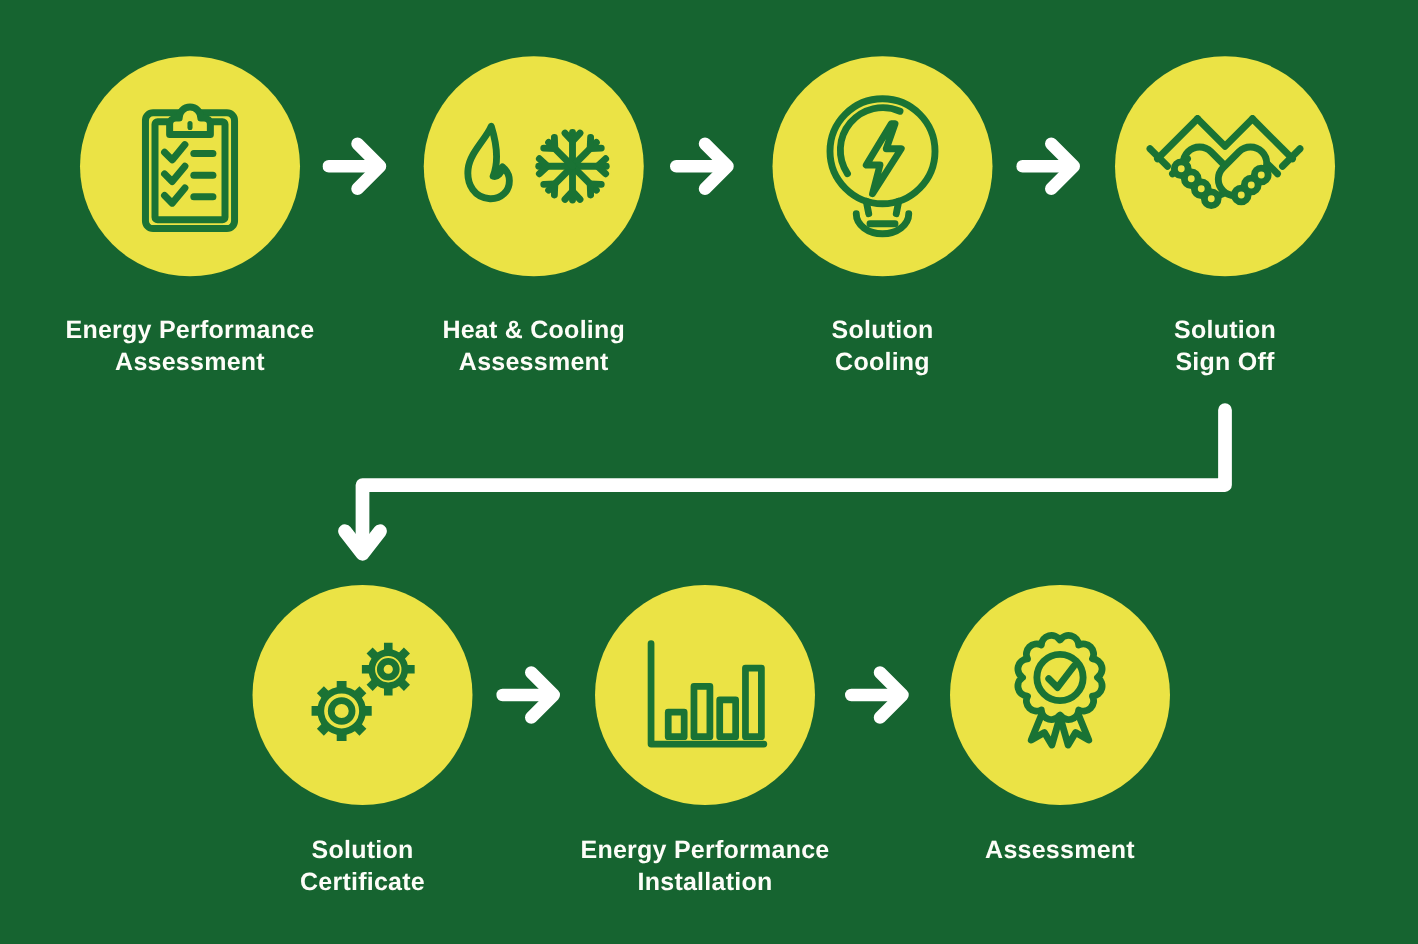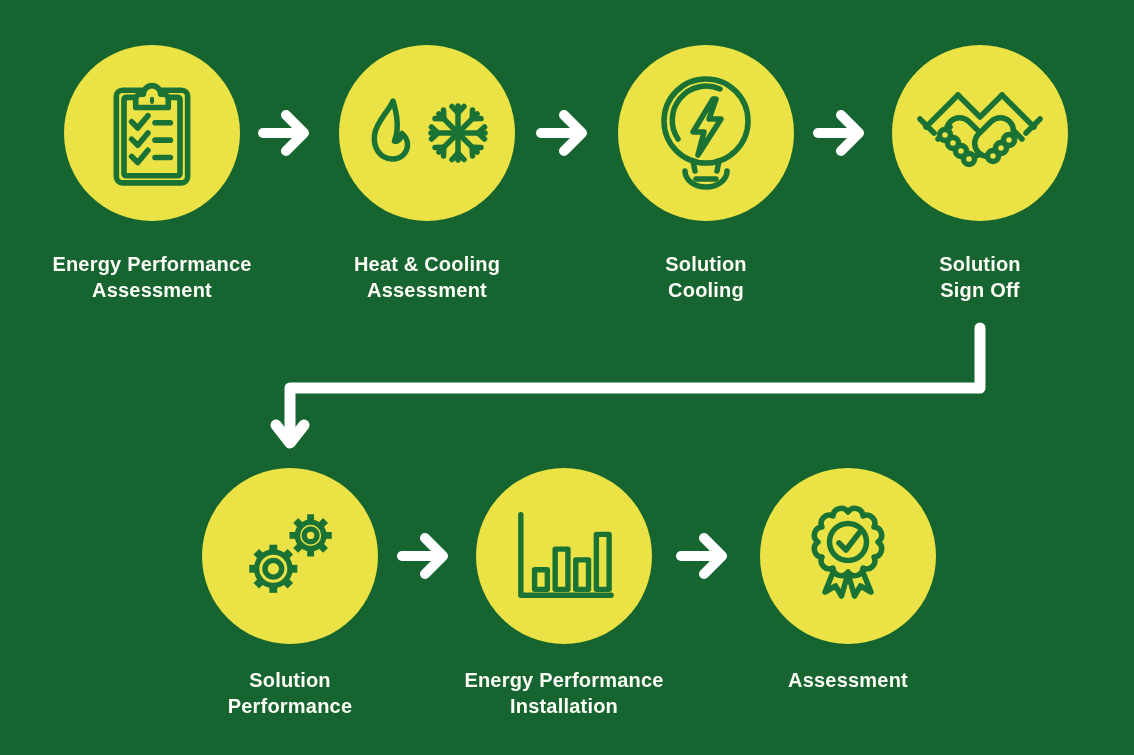--- a/index.html
+++ b/index.html
@@ -173,21 +173,21 @@
         <line x1="76" y1="12.5" x2="76" y2="19" transform="rotate(225 76 34)"></line>
         <line x1="76" y1="12.5" x2="76" y2="19" transform="rotate(270 76 34)"></line>
         <line x1="76" y1="12.5" x2="76" y2="19" transform="rotate(315 76 34)"></line>
       </g>
       <circle cx="76" cy="34" r="13.5"></circle>
       <circle cx="76" cy="34" r="6.5"></circle>
     </svg>
   </div>
   <div class="label l5">
     <span>Solution</span>
-    <span>Performance</span>
+    <span>Certificate</span>
   </div>
 
   <svg class="conn a4" width="60" height="52" viewBox="0 0 60 52">
     <line x1="5" y1="26" x2="44" y2="26"></line>
     <polyline points="28,8 46,26 28,44"></polyline>
   </svg>
 
   <div class="circle c6">
     <svg class="ic" width="102" height="102" viewBox="0 0 104 104">
       <polyline points="8,10 8,92 100,92"></polyline>

